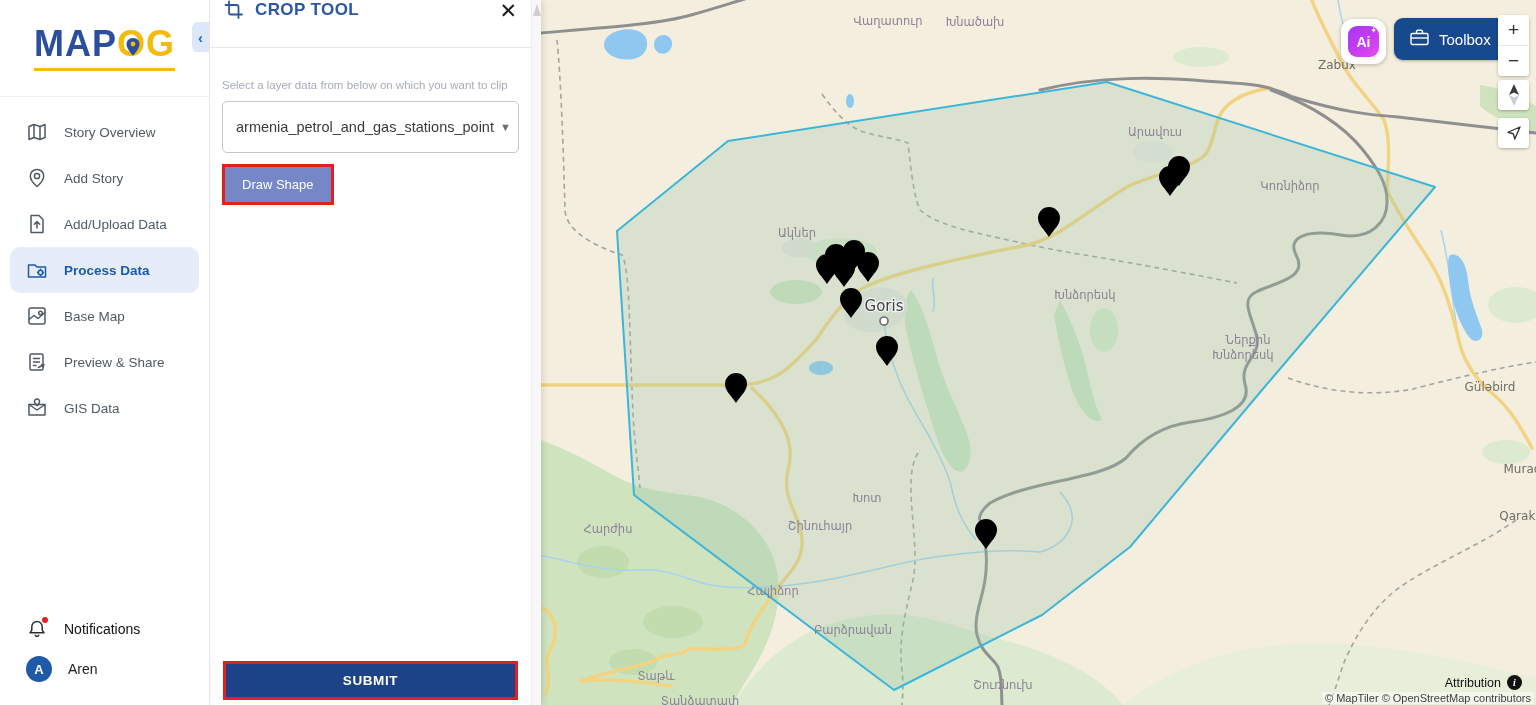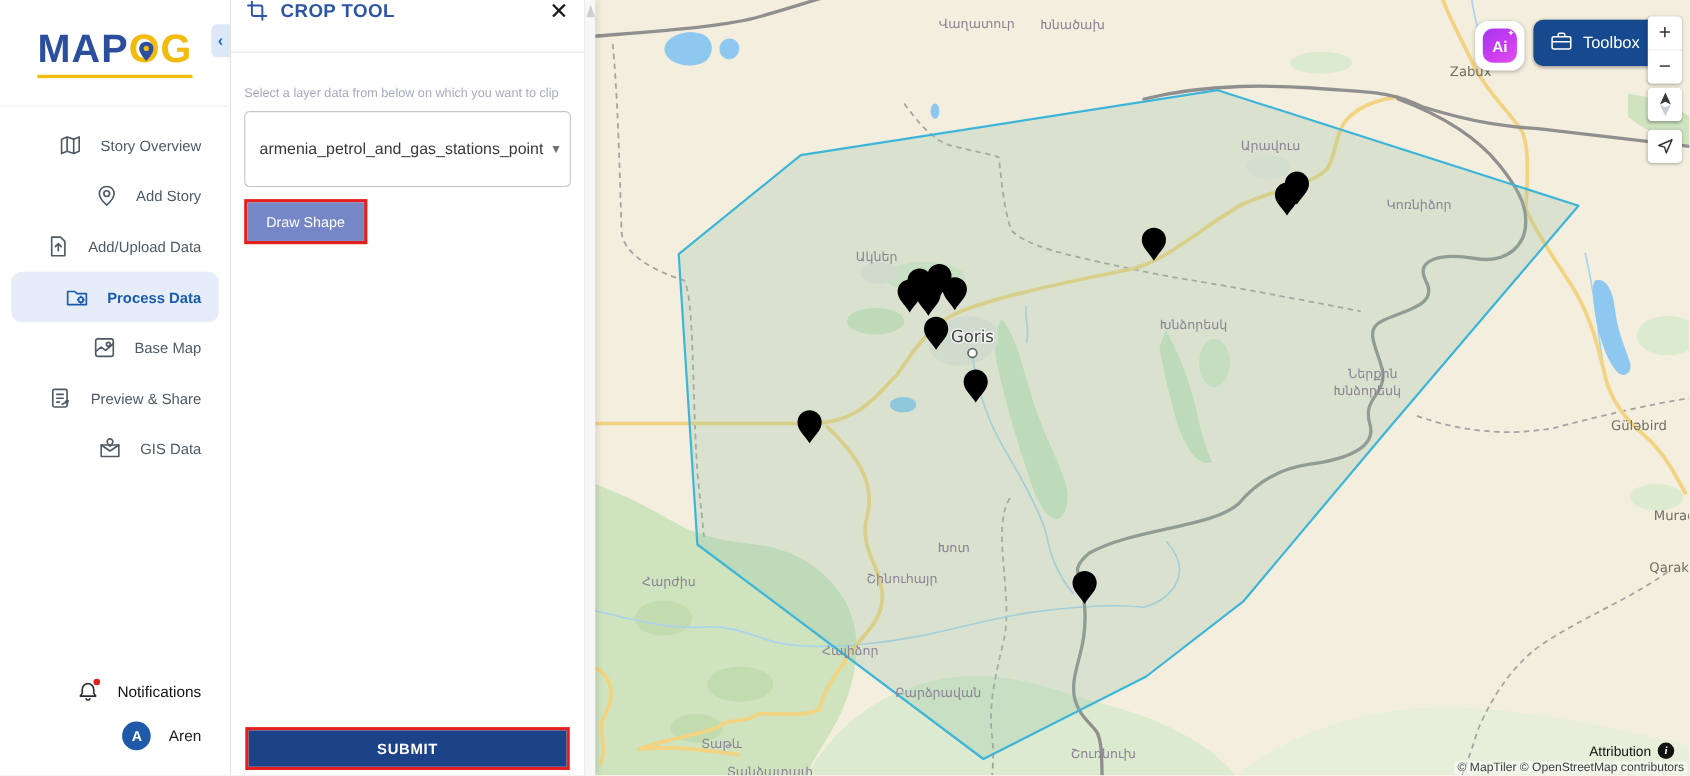--- a/index.html
+++ b/index.html
@@ -8,41 +8,41 @@
 
   
   .sidebar { width:210px; height:705px; background:#fff; border-right:1px solid #e4e4e8; display:flex; flex-direction:column; position:relative; z-index:5; }
   .logo-wrap { height:97px; border-bottom:1px solid #eeeeef; display:flex; align-items:center; justify-content:center; position:relative; }
   .logo { font-weight:bold; font-size:36px; letter-spacing:1px; position:relative; padding-bottom:6px; border-bottom:3px solid #f2bb0d; line-height:1; }
   .logo .map-part { color:#2b4f9e; }
   .logo .og-part { color:#f2bb0d; position:relative; }
   .logo-pin { position:absolute; left:8px; top:4px; }
   .collapse-tab { position:absolute; right:0; top:22px; width:17px; height:30px; background:#dce8f7; border-radius:6px 0 0 6px; color:#1f66c0; display:flex; align-items:center; justify-content:center; font-size:15px; cursor:pointer; font-weight:bold; }
   .nav { padding-top:12px; flex:1; }
-  .nav-item { height:46px; margin:0 10px; padding:0 16px; border-radius:10px; display:flex; align-items:center; gap:16px; color:#4e5a66; font-size:13.5px; cursor:pointer;justify-content:flex-end; }
+  .nav-item { height:46px; margin:0 10px; padding:0 16px; border-radius:10px; display:flex; align-items:center; gap:16px; color:#4e5a66; font-size:13.5px; cursor:pointer; }
   .nav-item .nicon { width:22px; height:22px; flex:0 0 22px; display:flex; align-items:center; justify-content:center; }
   .nav-item.active { background:#e7edf8; color:#1b5bab; font-weight:bold; }
   .nav-bottom { padding:0 0 16px 0; }
   .nav-bottom .nav-item { height:40px; }
   .avatar { width:26px; height:26px; border-radius:50%; background:#1e5aa8; color:#fff; font-size:13px; font-weight:bold; display:flex; align-items:center; justify-content:center; flex:0 0 26px; }
   .bell-wrap { position:relative; width:22px; height:22px; }
   .bell-dot { position:absolute; top:-1px; right:0; width:6px; height:6px; background:#e02020; border-radius:50%; }
   .user-name { color:#222; font-size:14px; }
   .notif-label { color:#111; font-size:14px; }
 
   
   .panel-outer { width:331px; height:705px; display:flex; background:#fff; z-index:4; box-shadow:2px 0 6px rgba(0,0,0,.12); }
   .panel { width:321px; display:flex; flex-direction:column; }
   .panel-header { height:48px; border-bottom:1px solid #e8e8ea; display:flex; align-items:flex-start; gap:11px; padding:0 14px; }
   .panel-title { flex:1; color:#2d56a5; font-weight:bold; font-size:17px; letter-spacing:.4px; }
   .close-x { font-size:21px; color:#1c1c1c; cursor:pointer; line-height:1; }
   .panel-body { flex:1; padding:16px 12px 0 12px; }
   .section-heading { font-size:15.5px; color:#1f1f1f; margin-top:14px; }
   .helper-text { margin-top:15px; font-size:11.5px; color:#a7aabf; }
-  .select-box { margin-top:10px; height:69px; border:1px solid #c6c6c6; border-radius:5px; display:flex; align-items:center; justify-content:space-between; padding:0 13px; font-size:14.5px; color:#3a3a3a; cursor:pointer; background:#fff; }
+  .select-box { margin-top:10px; height:52px; border:1px solid #c6c6c6; border-radius:5px; display:flex; align-items:center; justify-content:space-between; padding:0 13px; font-size:14.5px; color:#3a3a3a; cursor:pointer; background:#fff; }
   .caret { color:#6f6f6f; font-size:11px; margin-left:6px; }
   .instruction { margin-top:13px; color:#2f5bb5; font-size:11.5px; line-height:1.45; }
   .draw-wrap { margin-top:11px; display:inline-block; border:3px solid #e3201f; }
   .draw-btn { background:#7587c6; color:#fff; border:none; font-size:13px; padding:10px 17px; cursor:pointer; font-family:inherit; }
   .submit-outer { margin:0 13px 5px 13px; border:3px solid #e3201f; }
   .submit-btn { width:100%; background:#1c4287; color:#fff; border:none; font-weight:bold; font-size:13.5px; letter-spacing:.6px; padding:9px 0; cursor:pointer; font-family:inherit; }
   .scroll-strip { width:10px; background:#f7f7f8; border-left:1px solid #ececec; position:relative; }
   .scroll-thumb { position:absolute; top:2px; left:1px; width:8px; height:14px; background:#cfcfcf; clip-path:polygon(50% 15%,100% 100%,0 100%); }
 
   

